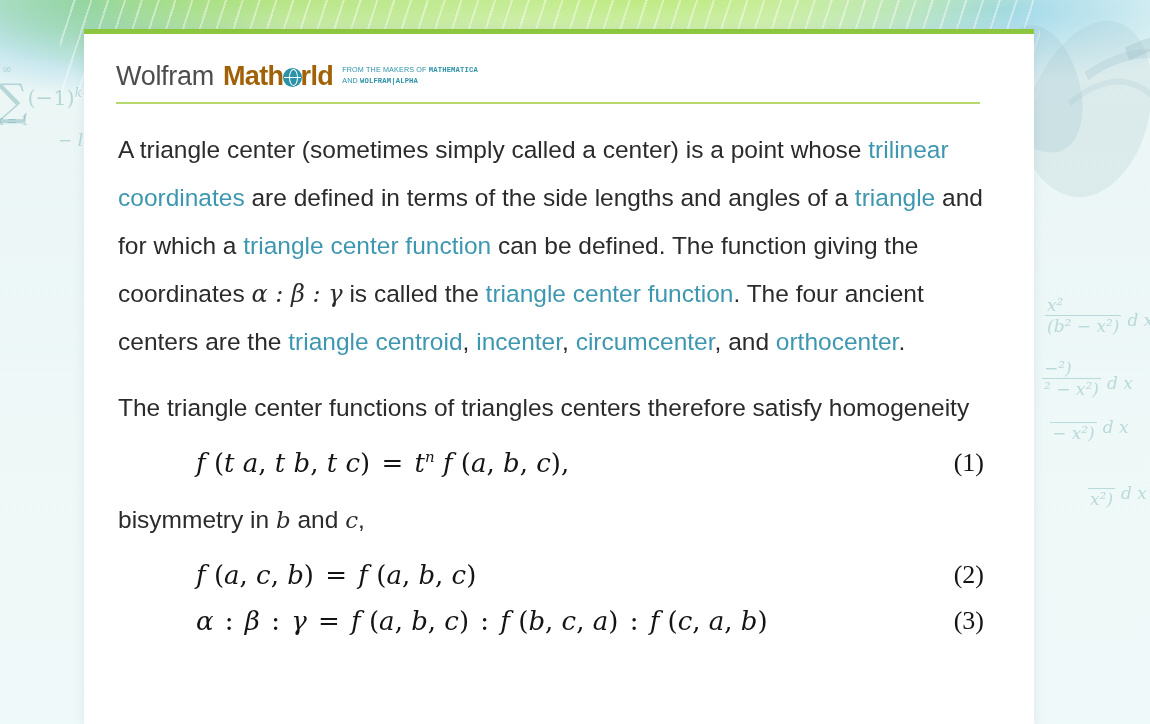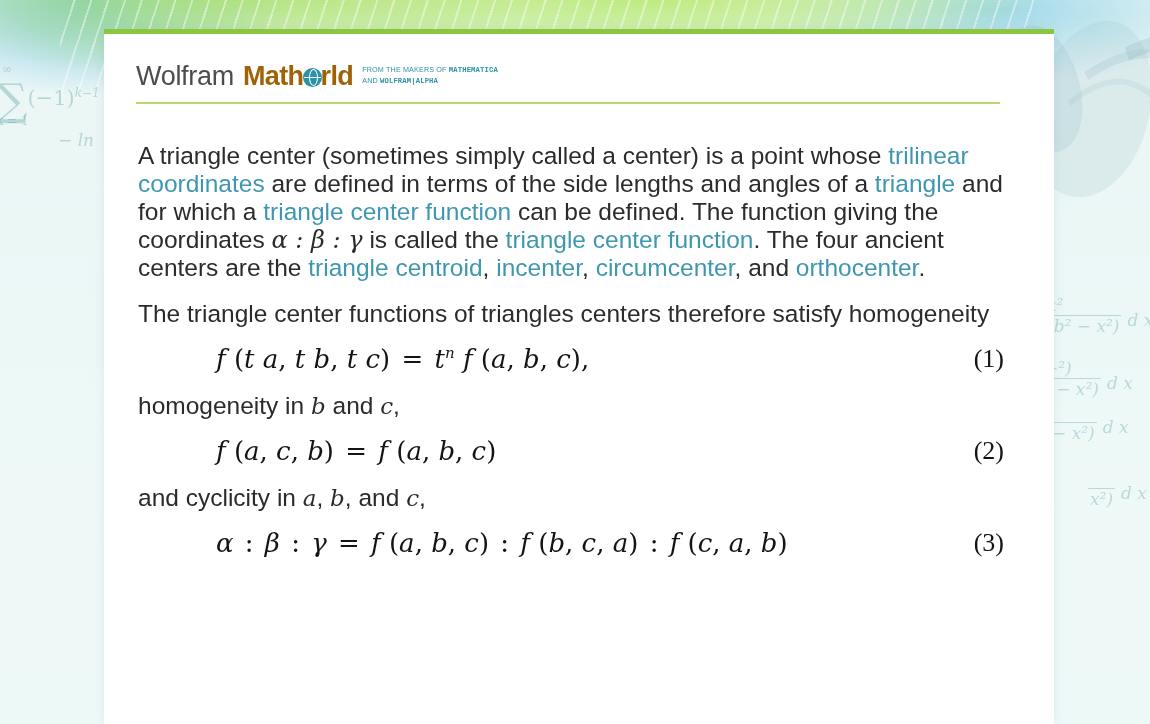--- a/index.html
+++ b/index.html
@@ -89,21 +89,21 @@
     font-size: 17px;
     white-space: nowrap;
   }
   .bg-frac .num { display:block; border-bottom: 1.5px solid rgba(110,170,175,0.40); padding: 0 2px;}
   .bg-frac .den { display:block; padding: 0 2px;}
   .bg-frac .dx { position:absolute; left: 100%; bottom: 6px; margin-left: 6px; }
 
   
   #card {
     position: absolute;
-    left: 104px;
+    left: 84px;
     top: 29px;
     width: 950px;
     height: 695px;
     background: #ffffff;
     box-shadow: 0 0 10px rgba(90,130,140,0.12);
   }
   #card .green-bar {
     height: 5px;
     background: #8cc63f;
   }
@@ -179,22 +179,22 @@
     margin: 12px 0 0 0;
     height: 2px;
     background: #b7d96b;
     width: 864px;
   }
 
   
   .body-text {
     font-size: 24.5px;
     color: #2b2b2b;
-    line-height: 28px;
-    margin: 38px 0 0 2px;
+    line-height: 48px;
+    margin: 22px 0 0 2px;
     width: 866px;
   }
   .body-text.tight { margin-top: 18px; }
   a.link {
     color: #3e97b0;
     text-decoration: none;
     cursor: pointer;
   }
   .mi {
     font-family: "DejaVu Serif", serif;
@@ -293,28 +293,27 @@
 
     <p class="body-text" id="p-intro"><span>A triangle center (sometimes simply called a center) is a point whose </span><a class="link" href="#">trilinear coordinates</a><span> are defined in terms of the side lengths and angles of a </span><a class="link" href="#">triangle</a><span> and for which a </span><a class="link" href="#">triangle center function</a><span> can be defined. The function giving the coordinates </span><span class="mi-greek">α : β : γ</span><span> is called the </span><a class="link" href="#">triangle center function</a><span>. The four ancient centers are the </span><a class="link" href="#">triangle centroid</a><span>, </span><a class="link" href="#">incenter</a><span>, </span><a class="link" href="#">circumcenter</a><span>, and </span><a class="link" href="#">orthocenter</a><span>.</span></p>
 
     <p class="body-text tight">The triangle center functions of triangles centers therefore satisfy homogeneity</p>
 
     <div class="eq-row">
       <div class="eq-body" id="eq-1"><span>f</span> <span class="paren">(</span><span>t</span> <span>a</span><span class="comma">,</span> <span>t</span> <span>b</span><span class="comma">,</span> <span>t</span> <span>c</span><span class="paren">)</span> <span class="op">=</span> <span>t</span><sup>n</sup> <span>f</span> <span class="paren">(</span><span>a</span><span class="comma">,</span> <span>b</span><span class="comma">,</span> <span>c</span><span class="paren">)</span><span class="comma">,</span></div>
       <div class="eq-num">(1)</div>
     </div>
 
-    <p class="body-text tight" id="p-bisym"><span>homogeneity in </span><span class="mi">b</span><span> and </span><span class="mi">c</span><span>,</span></p>
+    <p class="body-text tight" id="p-bisym"><span>bisymmetry in </span><span class="mi">b</span><span> and </span><span class="mi">c</span><span>,</span></p>
 
     <div class="eq-row">
       <div class="eq-body" id="eq-2"><span>f</span> <span class="paren">(</span><span>a</span><span class="comma">,</span> <span>c</span><span class="comma">,</span> <span>b</span><span class="paren">)</span> <span class="op">=</span> <span>f</span> <span class="paren">(</span><span>a</span><span class="comma">,</span> <span>b</span><span class="comma">,</span> <span>c</span><span class="paren">)</span></div>
       <div class="eq-num">(2)</div>
     </div>
 
-    <p class="body-text tight" id="p-cyc"><span>and cyclicity in </span><span class="mi">a</span><span>, </span><span class="mi">b</span><span>, and </span><span class="mi">c</span><span>,</span></p>
 
     <div class="eq-row">
       <div class="eq-body" id="eq-3"><span>α</span> <span class="op">:</span> <span>β</span> <span class="op">:</span> <span>γ</span> <span class="op">=</span> <span>f</span> <span class="paren">(</span><span>a</span><span class="comma">,</span> <span>b</span><span class="comma">,</span> <span>c</span><span class="paren">)</span> <span class="op">:</span> <span>f</span> <span class="paren">(</span><span>b</span><span class="comma">,</span> <span>c</span><span class="comma">,</span> <span>a</span><span class="paren">)</span> <span class="op">:</span> <span>f</span> <span class="paren">(</span><span>c</span><span class="comma">,</span> <span>a</span><span class="comma">,</span> <span>b</span><span class="paren">)</span></div>
       <div class="eq-num">(3)</div>
     </div>
 
   </div>
 </div>
 
 </body></html>

